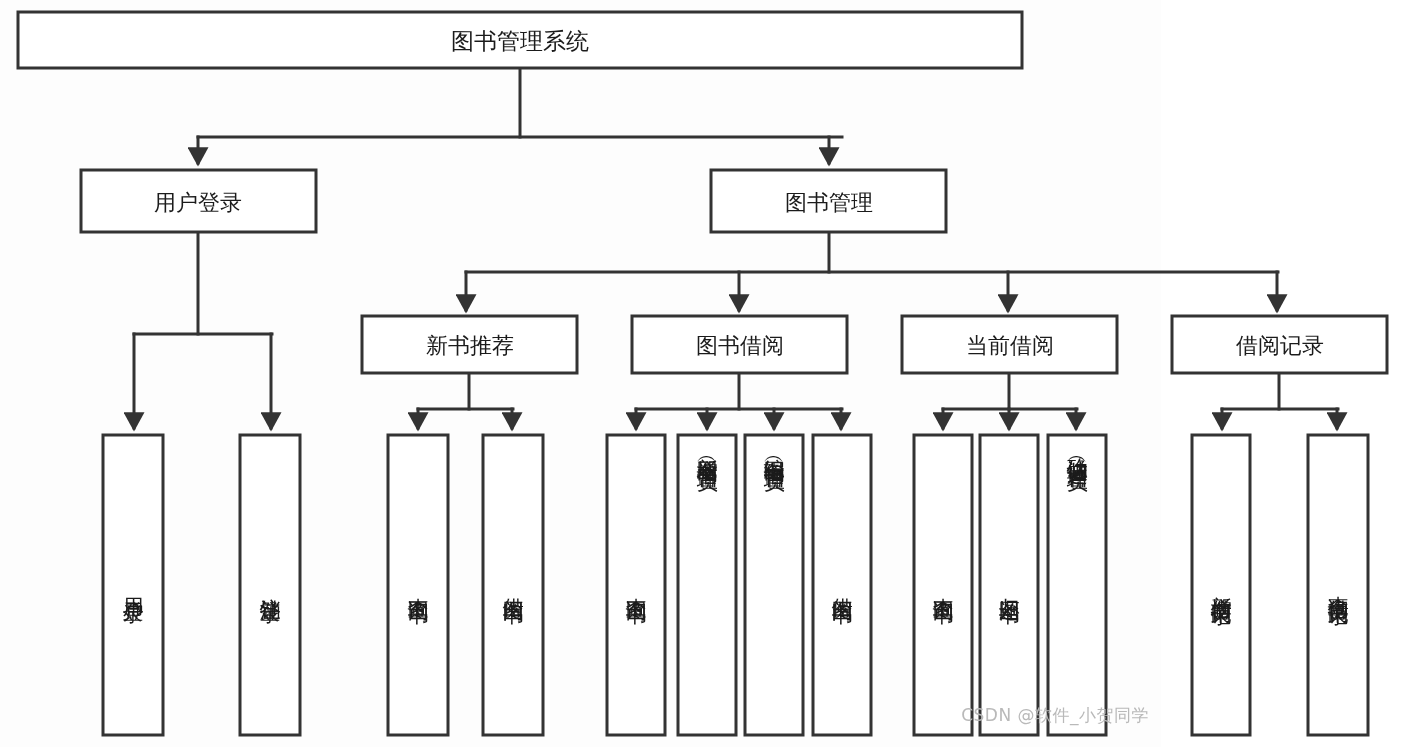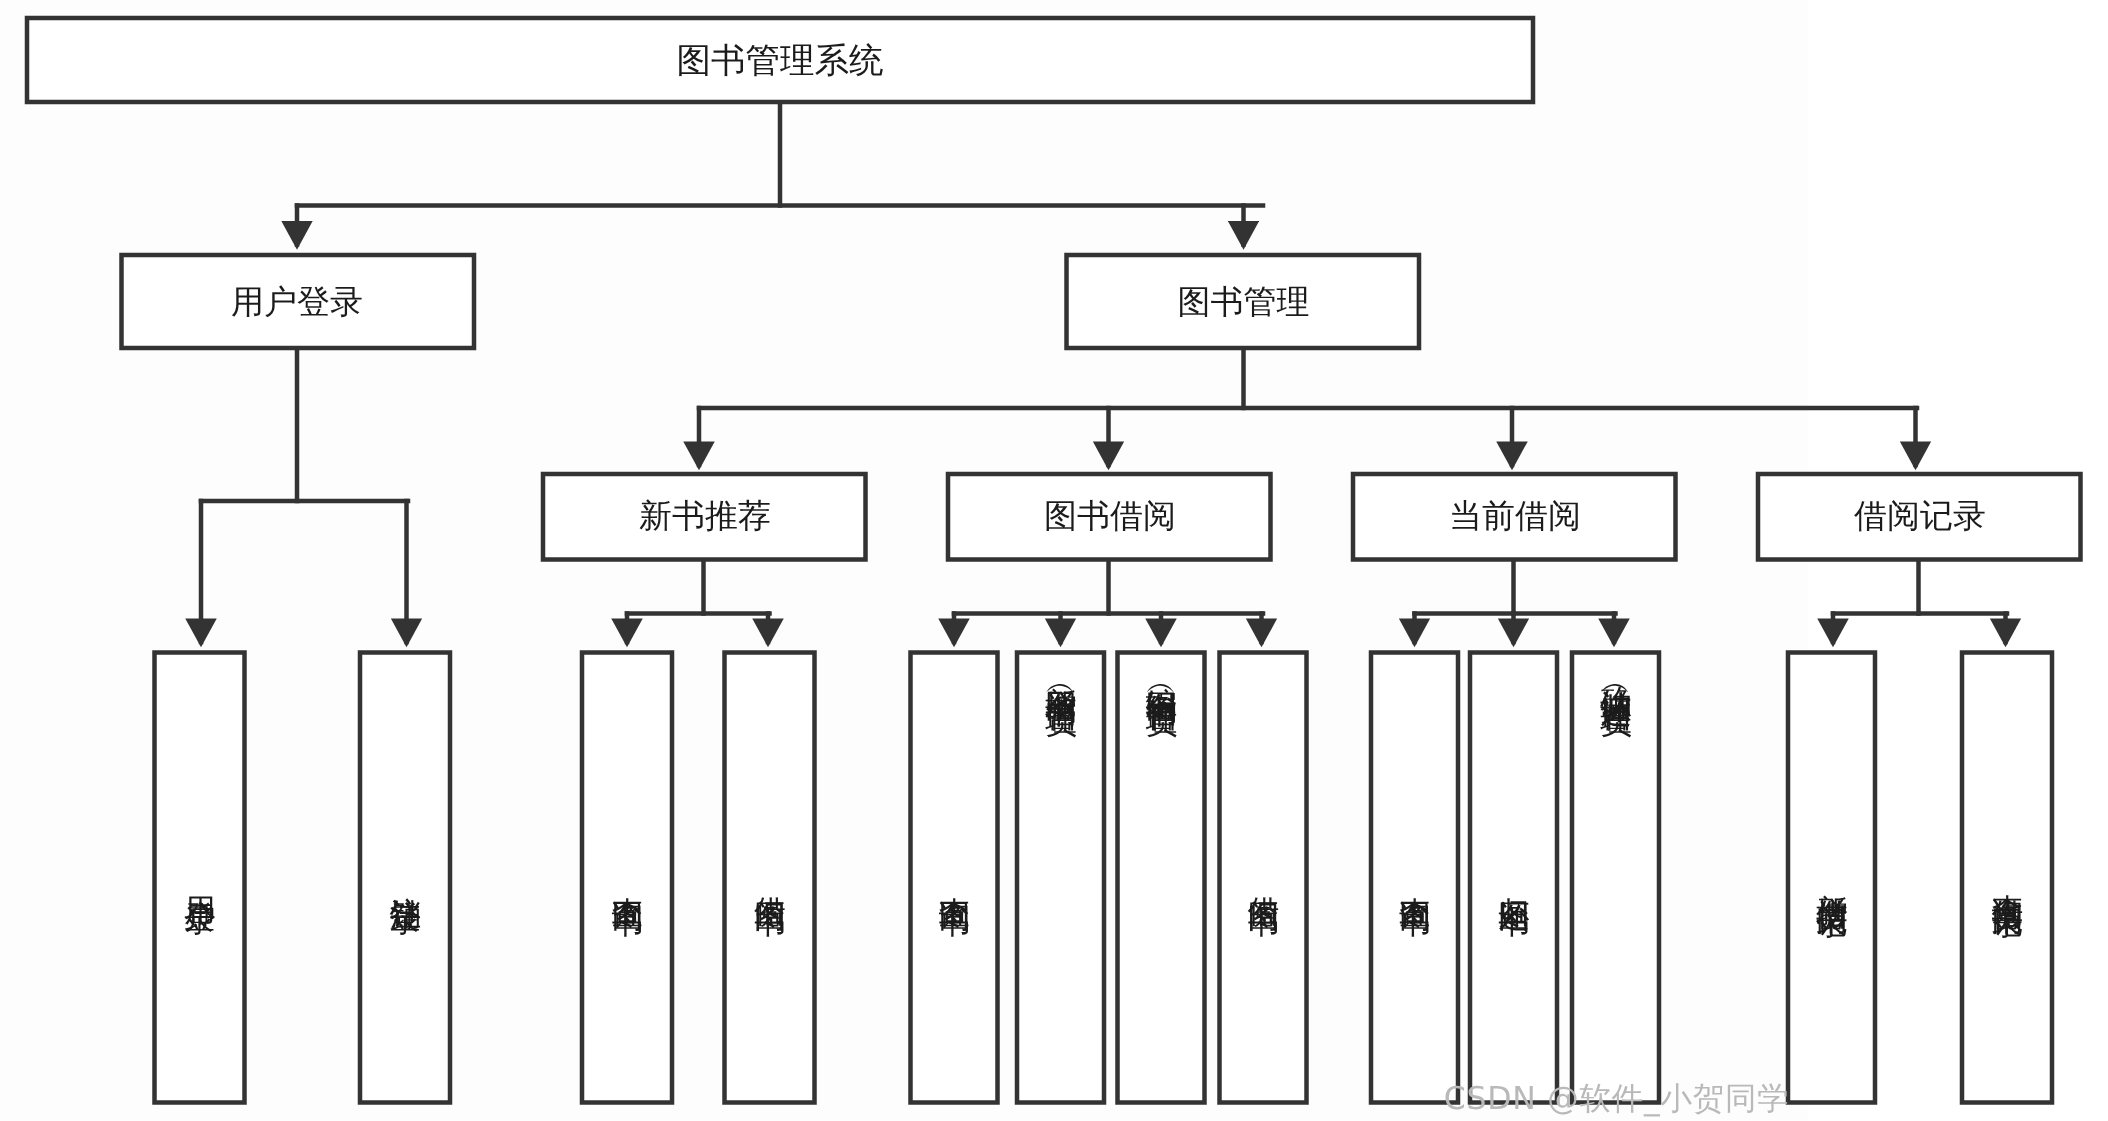--- a/index.html
+++ b/index.html
@@ -11,21 +11,20 @@
     width: 1405px;
     height: 747px;
     font-family: "DejaVu Sans", "Liberation Sans", sans-serif;
     overflow: hidden;
   }
   #diagram-root {
     position: relative;
     width: 1161px;
     height: 747px;
     background: #fdfdfd;
-    padding-left: 44px;
   }
   svg#flow {
     position: absolute;
     top: 0;
     left: 0;
     width: 1405px;
     height: 747px;
   }
   .node-box {
     fill: #ffffff;
@@ -61,23 +60,23 @@
     font-family: "DejaVu Sans", "Liberation Sans", sans-serif;
     font-size: 21px;
     line-height: 1.08;
     color: #1b1b1b;
     letter-spacing: 2px;
     white-space: nowrap;
   }
   .watermark {
     position: absolute;
     right: 12px;
-    bottom: 1px;
-    font-family: "DejaVu Sans", "Liberation Sans", sans-serif;
-    font-size: 21px;
+    bottom: 20px;
+    font-family: "DejaVu Sans", "Liberation Sans", sans-serif;
+    font-size: 17px;
     color: #b9b9b9;
     white-space: nowrap;
     letter-spacing: 0.5px;
   }
 </style>
 </head>
 <body>
 
 <div id="diagram-root">
 

